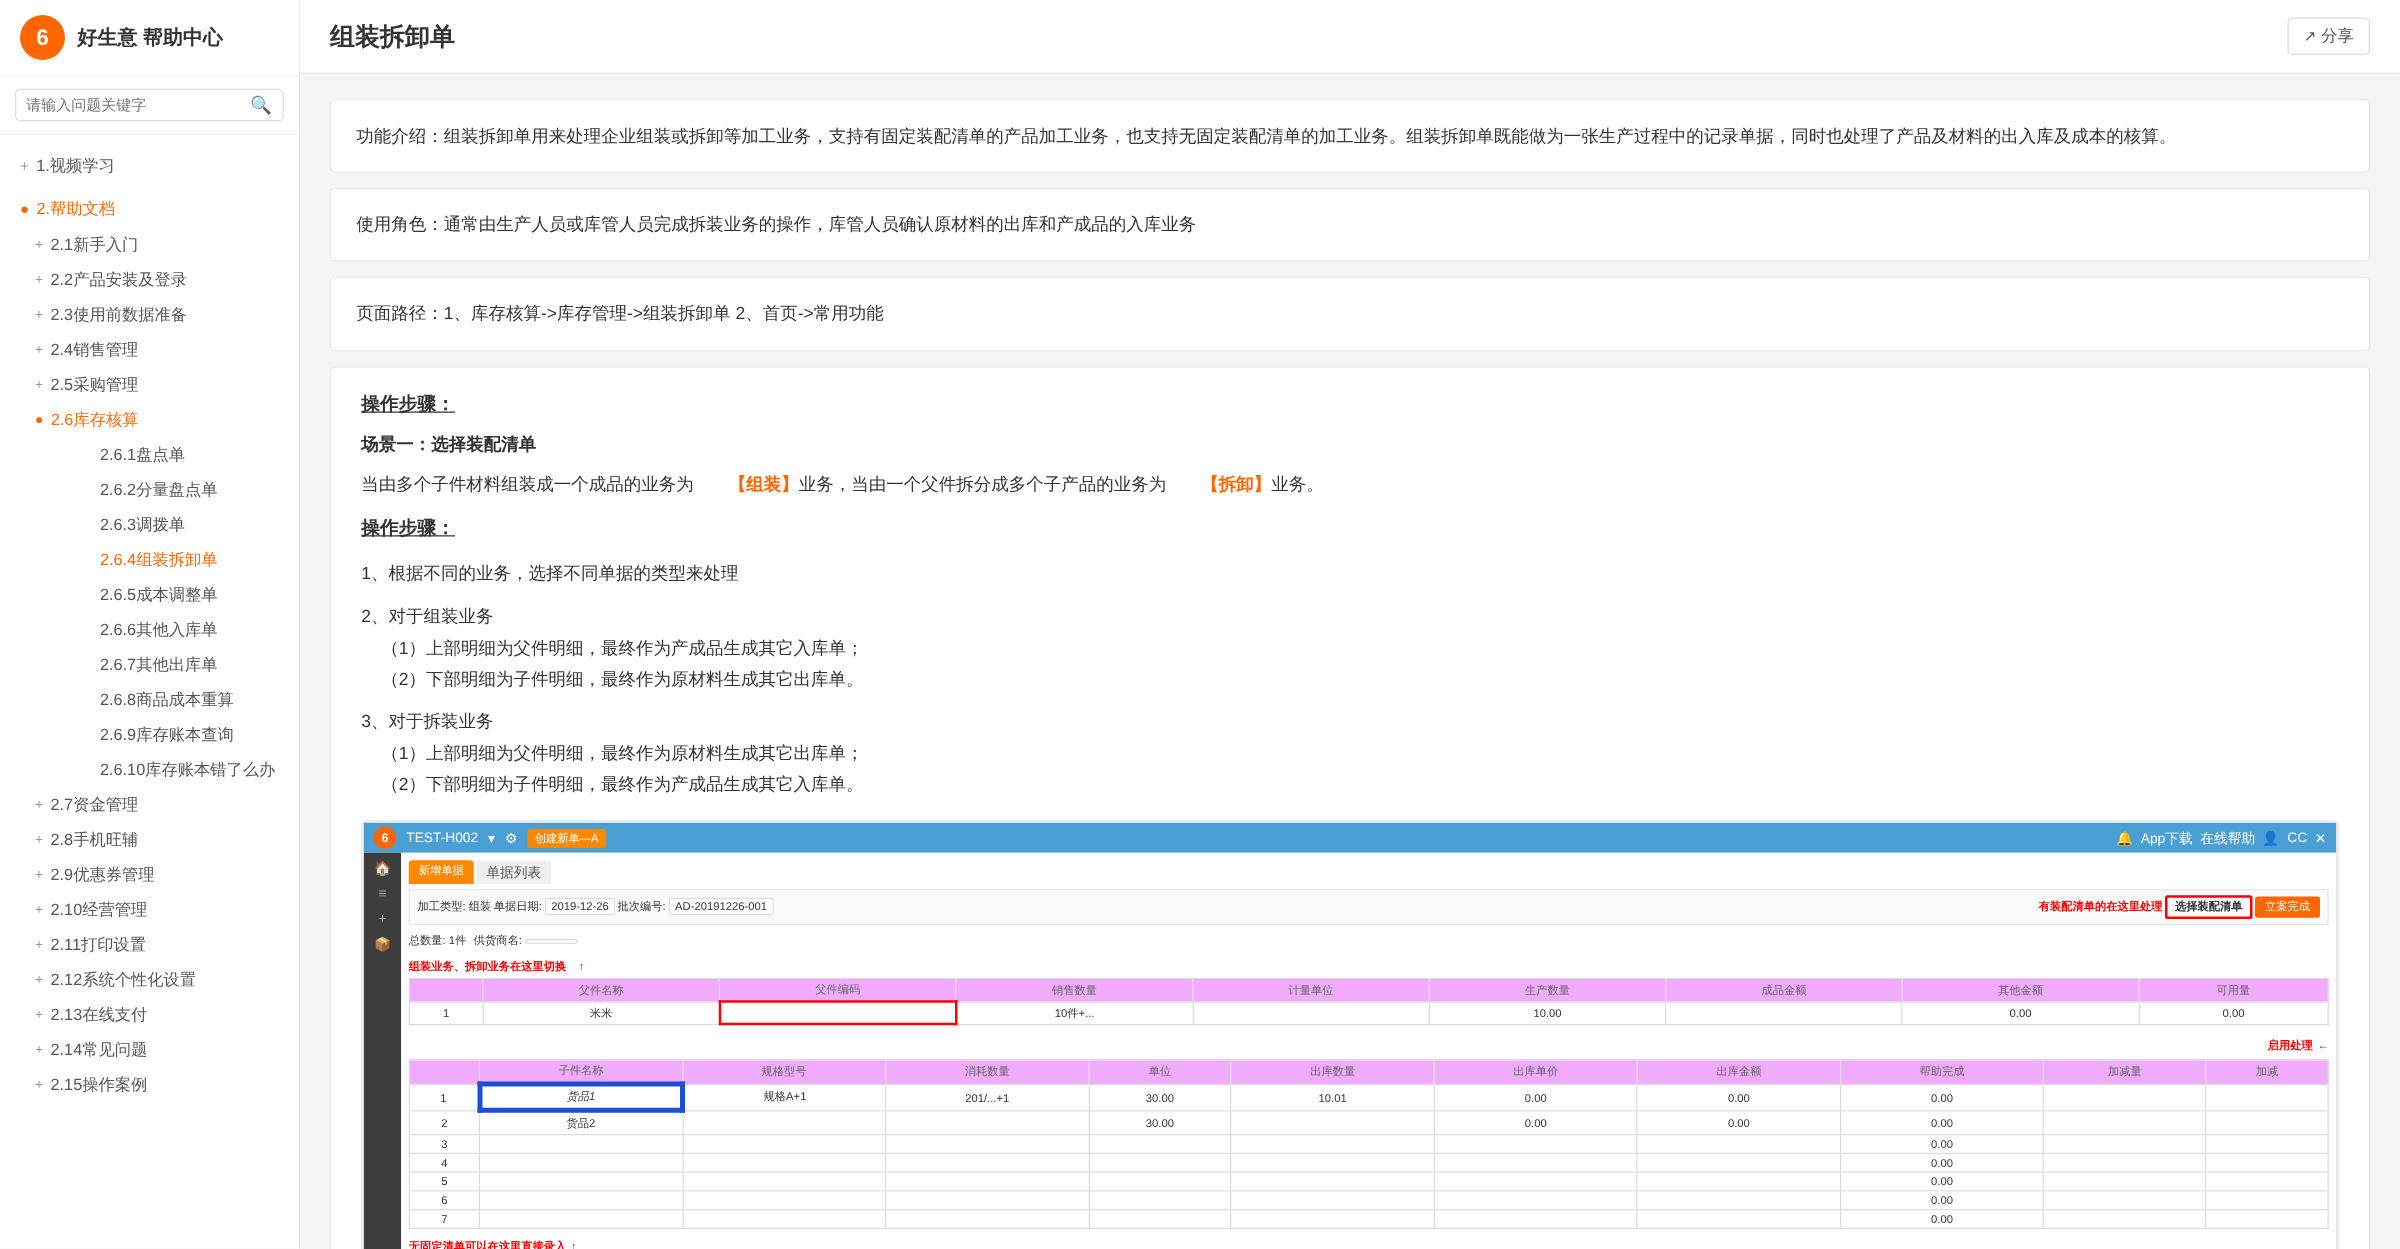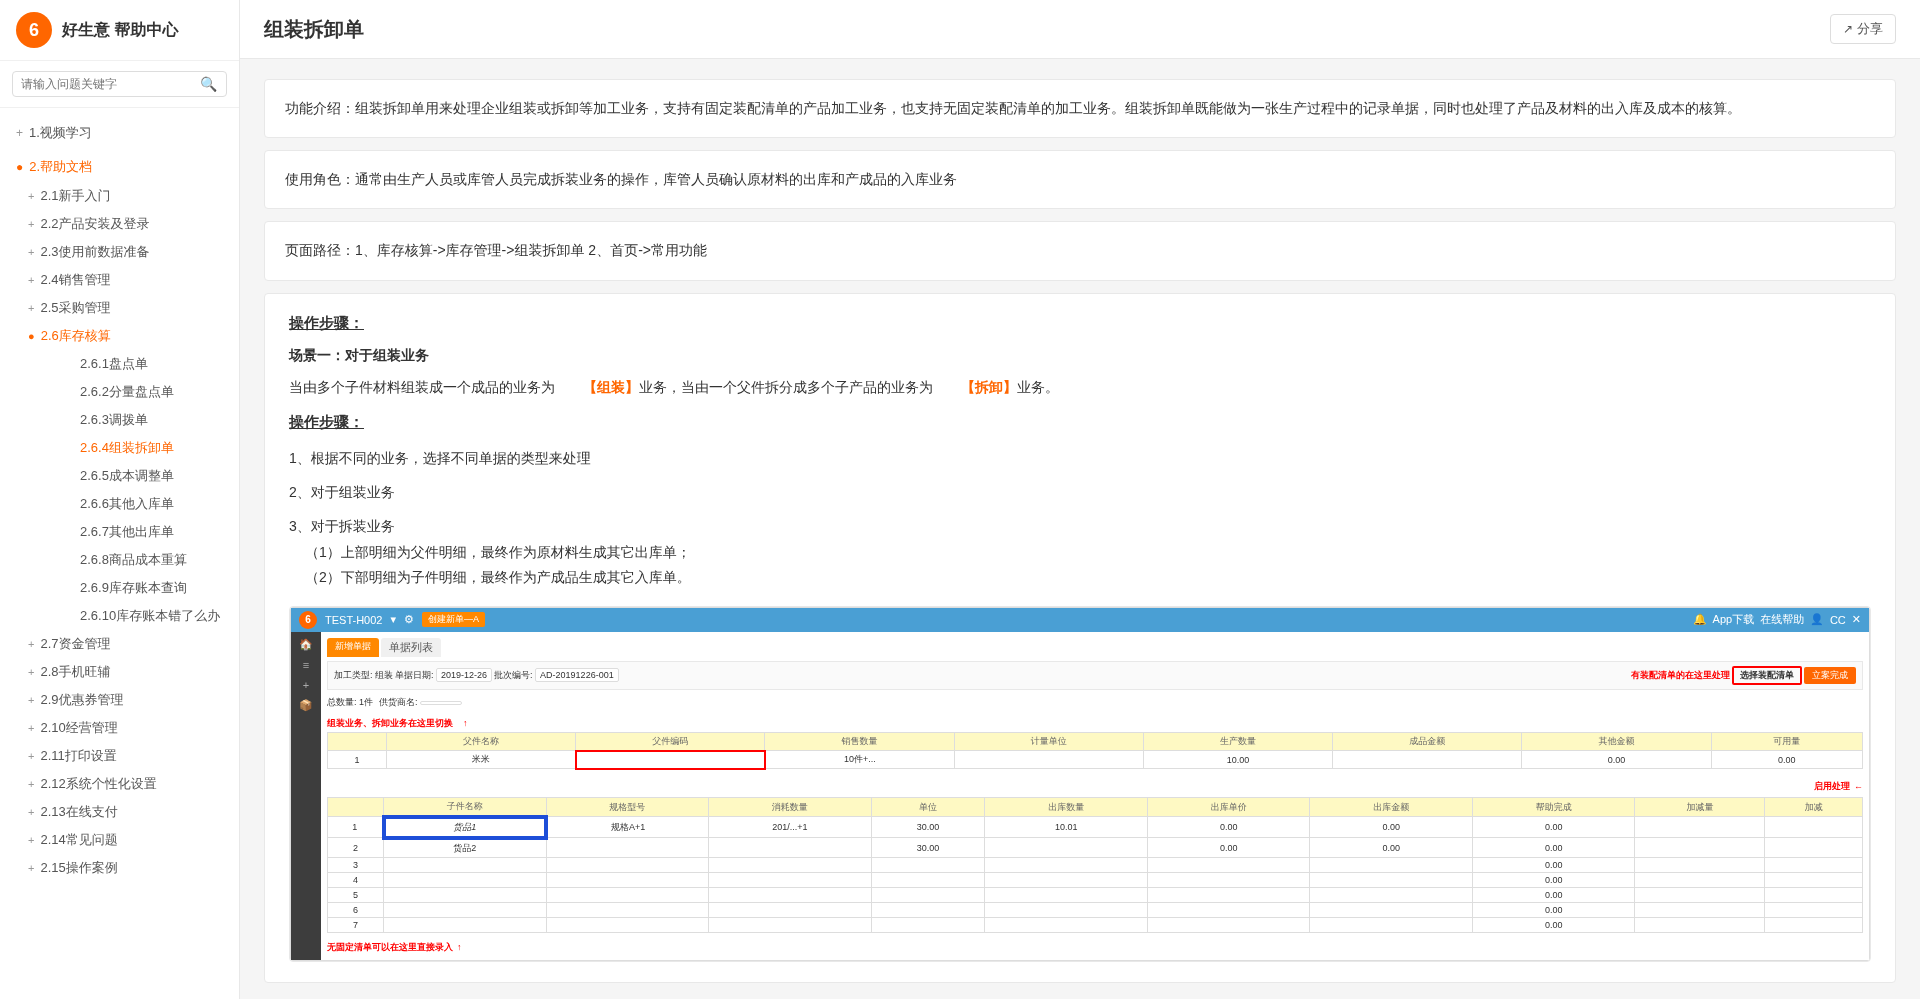--- a/index.html
+++ b/index.html
@@ -47,21 +47,21 @@
     .sub-list { list-style: none; padding-left: 16px; }
     .sub-list li { font-size: 14px; line-height: 1.8; }
 
     
     .screenshot-container { background: #fff; border: 1px solid #e8e8e8; border-radius: 4px; margin-top: 12px; overflow: hidden; }
 
     
     .ss-wrap { width: 100%; background: #fff; border: 1px solid #ddd; position: relative; overflow: hidden; }
     .ss-titlebar { background: #4a9fd4; color: #fff; font-size: 11px; padding: 3px 8px; display: flex; align-items: center; justify-content: space-between; }
     .ss-table2 { width: 100%; border-collapse: collapse; font-size: 9px; margin-bottom: 4px; }
-    .ss-table2 th { background: #fef9c3; border: 1px solid #ddd; padding: 2px 4px; text-align: center; font-weight: normal; color: #666; }
+    .ss-table2 th { background: #f0abfc; border: 1px solid #ddd; padding: 2px 4px; text-align: center; font-weight: normal; color: #666; }
     .ss-table2 td { border: 1px solid #ddd; padding: 2px 4px; text-align: center; font-size: 9px; }
   </style>
 </head>
 <body>
 
 <div id="sidebar">
   <div id="sidebar-header">
     <div id="logo-circle">6</div>
     <div id="site-title">好生意 帮助中心</div>
   </div>
@@ -183,30 +183,34 @@
       <p>使用角色：通常由生产人员或库管人员完成拆装业务的操作，库管人员确认原材料的出库和产成品的入库业务</p>
     </div>
 
     <div class="info-block path-block">
       <p>页面路径：1、库存核算-&gt;库存管理-&gt;组装拆卸单 2、首页-&gt;常用功能</p>
     </div>
 
     <div class="main-content-block">
       <div class="section-title">操作步骤：</div>
 
-      <div class="scene-title">场景一：对于组装业务</div>
+      <div class="scene-title">场景一：选择装配清单</div>
 
       <p class="step-text">
         当由多个子件材料组装成一个成品的业务为<span class="highlight bold">【组装】</span>业务，当由一个父件拆分成多个子产品的业务为<span class="highlight bold">【拆卸】</span>业务。
       </p>
 
       <div style="margin-top:12px;">
         <div class="section-title">操作步骤：</div>
         <p class="step-text">1、根据不同的业务，选择不同单据的类型来处理</p>
         <p class="step-text" style="margin-top:6px;">2、对于组装业务</p>
+        <ul class="sub-list">
+          <li>（1）上部明细为父件明细，最终作为产成品生成其它入库单；</li>
+          <li>（2）下部明细为子件明细，最终作为原材料生成其它出库单。</li>
+        </ul>
         <p class="step-text" style="margin-top:6px;">3、对于拆装业务</p>
         <ul class="sub-list">
           <li>（1）上部明细为父件明细，最终作为原材料生成其它出库单；</li>
           <li>（2）下部明细为子件明细，最终作为产成品生成其它入库单。</li>
         </ul>
       </div>
 
       <div class="screenshot-container" style="margin-top:16px;">
         <div class="ss-wrap">
 

